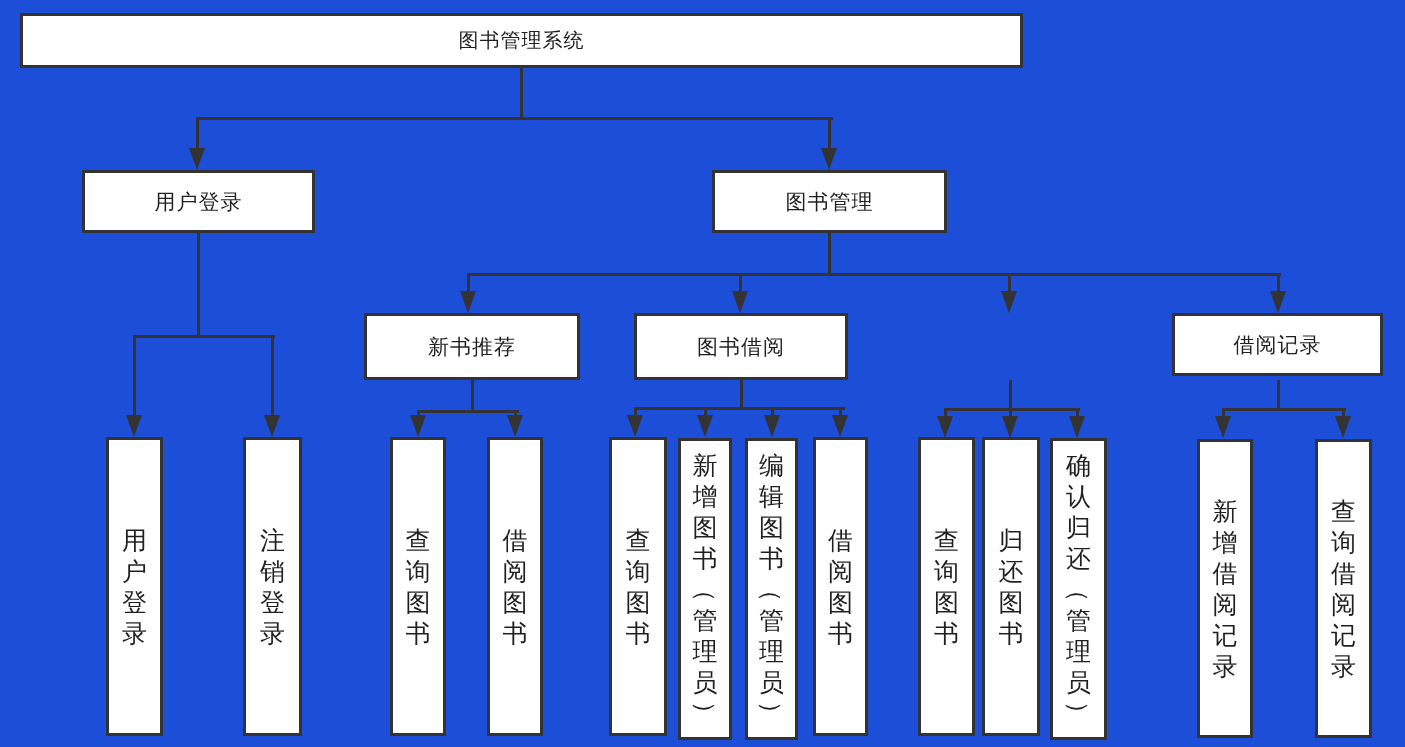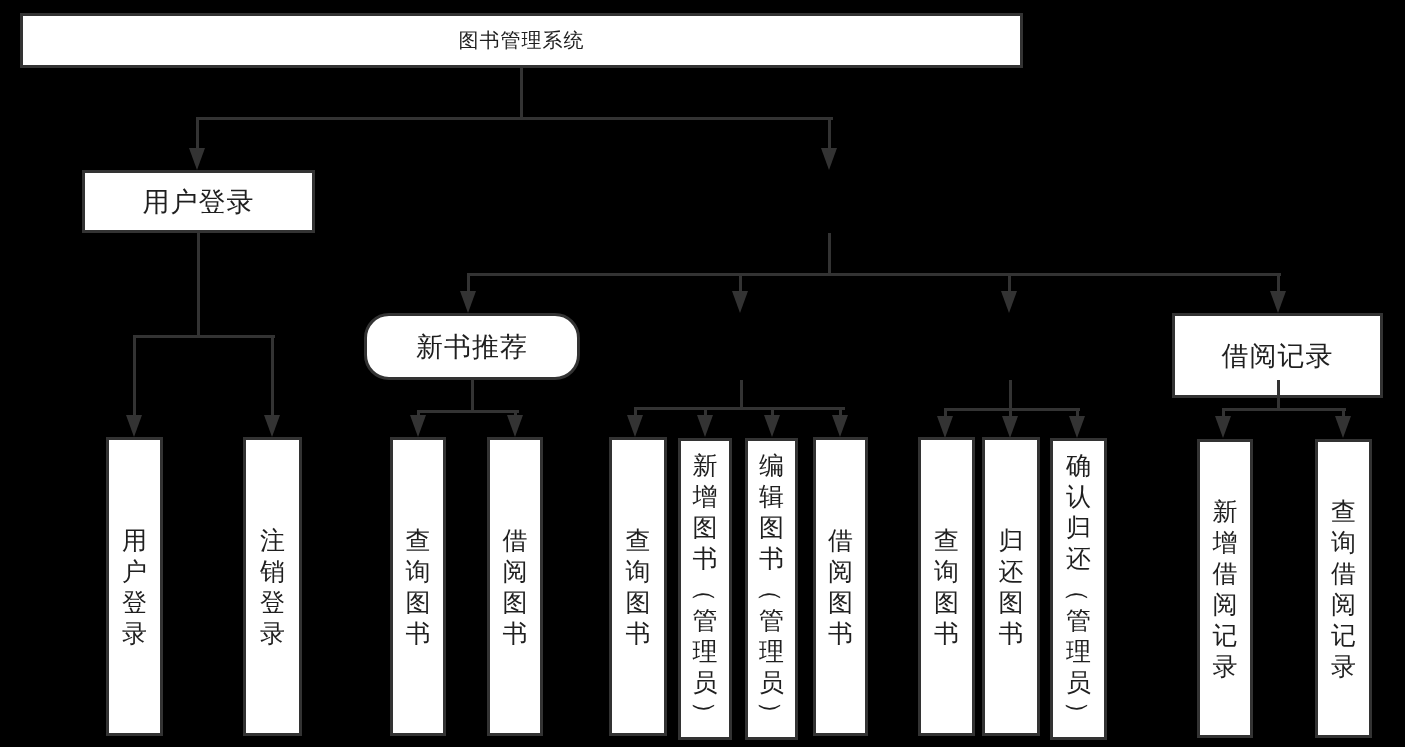--- a/index.html
+++ b/index.html
@@ -1,20 +1,20 @@
 <!DOCTYPE html>
 <html><head>
 <meta charset="utf-8">
 <style>
   html,body{margin:0;padding:0;background:#ffffff;}
   body{width:1405px;height:747px;position:relative;font-family:"Liberation Sans",sans-serif;}
-  #canvas{position:absolute;left:0;top:0;width:1405px;height:747px;background:#000000;overflow:hidden;}
+  #canvas{position:absolute;left:0;top:0;width:1405px;height:747px;background:#1d4ed8;overflow:hidden;}
   .box{position:absolute;box-sizing:border-box;border:3px solid #333333;background:#ffffff;
        display:flex;align-items:center;justify-content:center;color:#1f1f1f;}
-  .hbox{font-size:27px;letter-spacing:1px;}
+  .hbox{font-size:21px;letter-spacing:1px;}
   .hbox.root{font-size:20px;}
   .vbox{}
   .vlabel{display:flex;flex-direction:column;align-items:center;justify-content:center;}
   .vchar{display:block;height:31px;line-height:31px;font-size:25px;text-align:center;color:#1f1f1f;}
   .vchar.paren{transform:rotate(90deg);}
   .cline{position:absolute;background:#333333;}
   .ahead{position:absolute;width:0;height:0;border-left:8px solid transparent;
          border-right:8px solid transparent;border-top:22px solid #333333;}
   #watermark{position:absolute;right:4px;bottom:3px;font-size:21px;letter-spacing:0.5px;
              opacity:0.85;z-index:10;white-space:nowrap;}
@@ -24,25 +24,31 @@
 
 <div id="canvas">
 
   <div class="box hbox root" style="left:20px;top:13px;width:1003px;height:55px;">
     <span>图书管理系统</span>
   </div>
 
   <div class="box hbox" style="left:82px;top:170px;width:233px;height:63px;">
     <span>用户登录</span>
   </div>
-
-  <div class="box hbox" style="left:364px;top:313px;width:216px;height:67px;border-radius:25px;">
+  <div class="box hbox" style="left:712px;top:170px;width:235px;height:63px;">
+    <span>图书管理</span>
+  </div>
+
+  <div class="box hbox" style="left:364px;top:313px;width:216px;height:67px;">
     <span>新书推荐</span>
   </div>
-  <div class="box hbox" style="left:1172px;top:313px;width:211px;height:85px;">
+  <div class="box hbox" style="left:634px;top:313px;width:214px;height:67px;">
+    <span>图书借阅</span>
+  </div>
+  <div class="box hbox" style="left:1172px;top:313px;width:211px;height:63px;">
     <span>借阅记录</span>
   </div>
 
   <div class="box vbox" style="left:106px;top:437px;width:57px;height:299px;">
     <span class="vlabel">
         <span class="vchar">用</span>
         <span class="vchar">户</span>
         <span class="vchar">登</span>
         <span class="vchar">录</span>
       </span>

